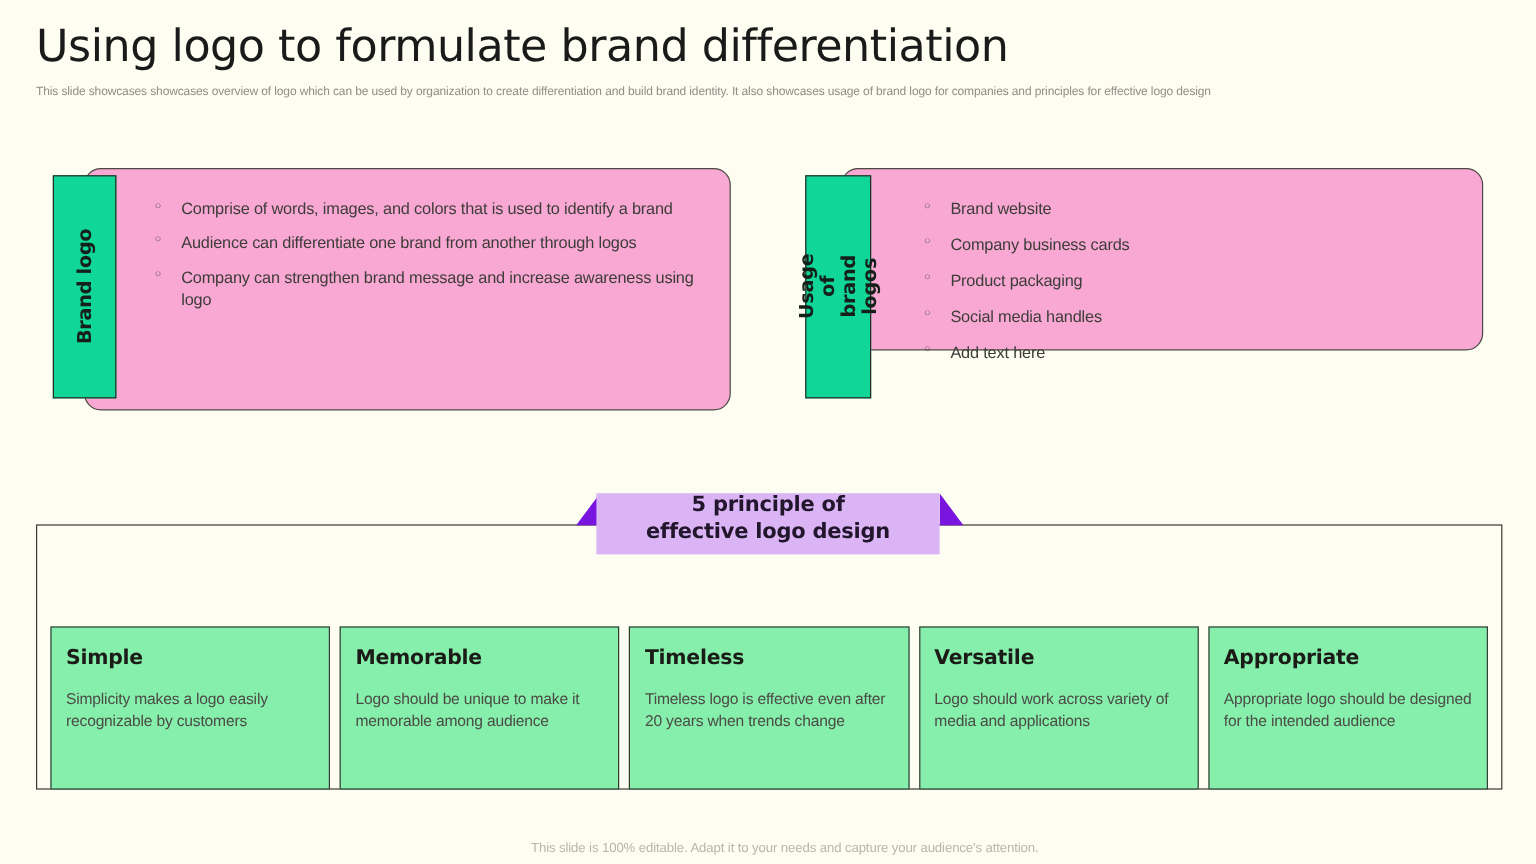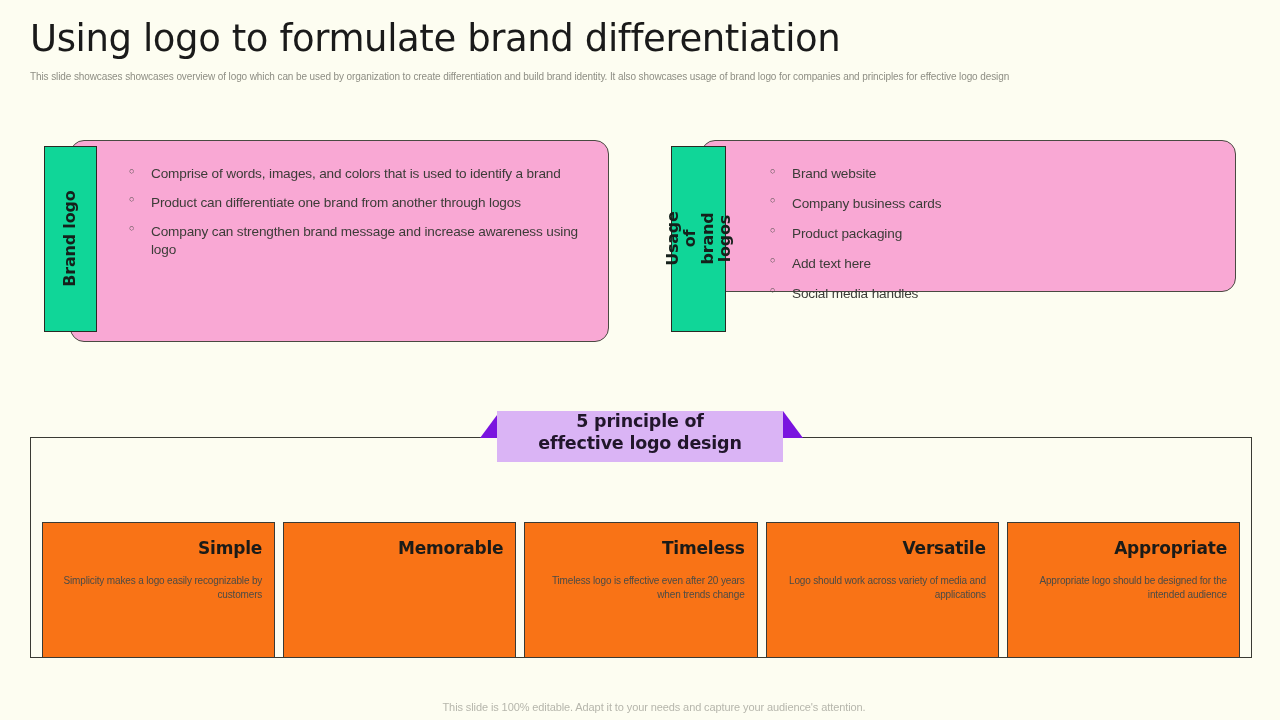--- a/index.html
+++ b/index.html
@@ -169,36 +169,36 @@
     width: 1198px;
     height: 136px;
     display: flex;
     gap: 8px;
     z-index: 2;
   }
 
   .principle-box {
     flex: 1 1 0;
     border: 1.3px solid #3A3A34;
-    background: #f97316;
+    background: #86efac;
     padding: 15px 12px 0 12px;
-    text-align: right;
+    text-align: left;
   }
 
   .principle-title {
     font-size: 17px;
     font-weight: bold;
     color: #1B1B18;
     letter-spacing: -0.2px;
     margin-bottom: 16px;
     font-family: "DejaVu Sans", sans-serif;
   }
 
   .principle-desc {
-    font-size: 10px;
+    font-size: 13px;
     color: #4B4B46;
     line-height: 1.38;
     letter-spacing: -0.15px;
   }
 
   
   .footer-note {
     position: absolute;
     left: 0;
     right: 0;
@@ -216,37 +216,37 @@
 <div class="slide">
 
   <div class="page-title">Using logo to formulate brand differentiation</div>
 
   <div class="page-subtitle">This slide showcases showcases overview of logo which can be used by organization to create differentiation and build brand identity. It also showcases usage of brand logo for companies and principles for effective logo design</div>
 
   <div class="info-card" id="card-brand-logo">
     <div class="card-body">
       <ul class="bullets">
         <li>Comprise of words, images, and colors that is used to identify a brand</li>
-        <li>Product can differentiate one brand from another through logos</li>
+        <li>Audience can differentiate one brand from another through logos</li>
         <li>Company can strengthen brand message and increase awareness using logo</li>
       </ul>
     </div>
   </div>
   <div class="card-tab" id="tab-brand-logo">
     <span class="tab-label">Brand logo</span>
   </div>
 
   <div class="info-card" id="card-usage-logos">
     <div class="card-body">
       <ul class="bullets">
         <li>Brand website</li>
         <li>Company business cards</li>
         <li>Product packaging</li>
+        <li>Social media handles</li>
         <li>Add text here</li>
-        <li>Social media handles</li>
       </ul>
     </div>
   </div>
   <div class="card-tab" id="tab-usage-logos">
     <span class="tab-label" style="white-space: pre-line;">Usage of
 brand logos</span>
   </div>
 
   <div class="principles-frame"></div>
 
@@ -268,20 +268,21 @@
 
   <div class="principles-row">
 
     <div class="principle-box">
       <div class="principle-title">Simple</div>
       <div class="principle-desc">Simplicity makes a logo easily recognizable by customers</div>
     </div>
 
     <div class="principle-box">
       <div class="principle-title">Memorable</div>
+      <div class="principle-desc">Logo should be unique to make it memorable among audience</div>
     </div>
 
     <div class="principle-box">
       <div class="principle-title">Timeless</div>
       <div class="principle-desc">Timeless logo is effective even after 20 years when trends change</div>
     </div>
 
     <div class="principle-box">
       <div class="principle-title">Versatile</div>
       <div class="principle-desc">Logo should work across variety of media and applications</div>

